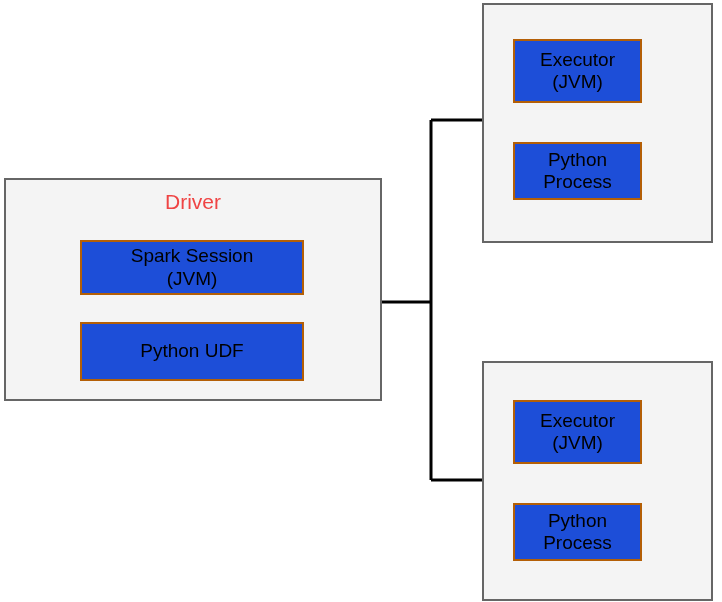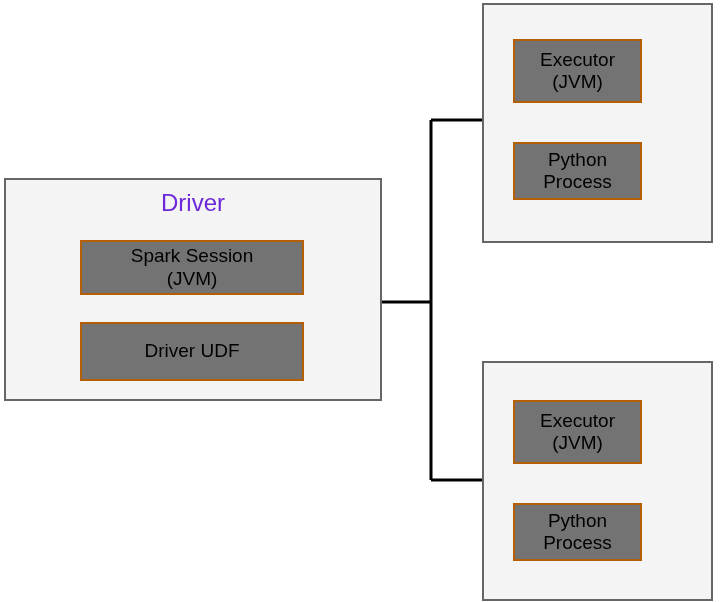--- a/index.html
+++ b/index.html
@@ -27,36 +27,36 @@
   }
   .group-box {
     position: absolute;
     box-sizing: border-box;
     background: #f4f4f4;
     border: 2px solid #666666;
   }
   .node-box {
     position: absolute;
     box-sizing: border-box;
-    background: #737373;
+    background: #1d4ed8;
     border: 2px solid #b45f06;
     display: flex;
     align-items: center;
     justify-content: center;
     text-align: center;
     color: #000000;
     font-size: 19px;
     line-height: 1.18;
     white-space: pre-line;
   }
   .group-title {
     position: absolute;
     text-align: center;
-    color: #6d28d9;
-    font-size: 24px;
+    color: #ef4444;
+    font-size: 21px;
     line-height: 1.1;
     white-space: nowrap;
   }
   
   #driver-group       { left: 4px;   top: 178px; width: 378px; height: 223px; }
   #driver-title       { left: 4px;   top: 190px; width: 378px; }
   #spark-session-node { left: 80px;  top: 240px; width: 224px; height: 55px; }
   #python-udf-node    { left: 80px;  top: 322px; width: 224px; height: 59px; }
   
   #executor-group-1       { left: 482px; top: 3px;   width: 231px; height: 240px; }
@@ -88,21 +88,21 @@
 
     <path d="M 664 431 L 681 431 L 681 532 L 664 532" stroke="#000000" stroke-width="3" fill="none"></path>
     <polygon points="643,431 669,419 669,443" fill="#000000"></polygon>
     <polygon points="643,532 669,520 669,544" fill="#000000"></polygon>
   </svg>
 
   <div class="group-box" id="driver-group"></div>
   <div class="group-title" id="driver-title">Driver</div>
   <div class="node-box" id="spark-session-node">Spark Session
 (JVM)</div>
-  <div class="node-box" id="python-udf-node">Driver UDF</div>
+  <div class="node-box" id="python-udf-node">Python UDF</div>
 
   <div class="group-box" id="executor-group-1"></div>
   <div class="node-box" id="executor-jvm-node-1">Executor
 (JVM)</div>
   <div class="node-box" id="python-process-node-1">Python
 Process</div>
 
   <div class="group-box" id="executor-group-2"></div>
   <div class="node-box" id="executor-jvm-node-2">Executor
 (JVM)</div>

